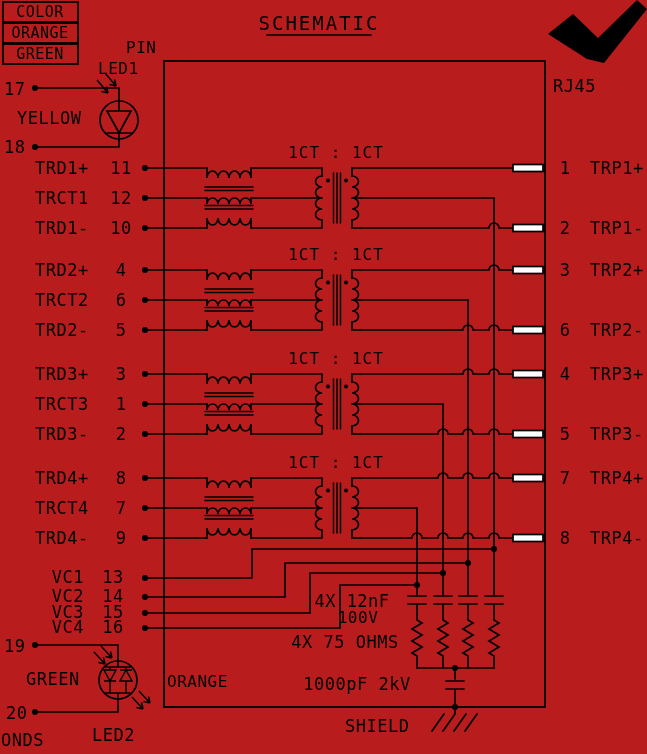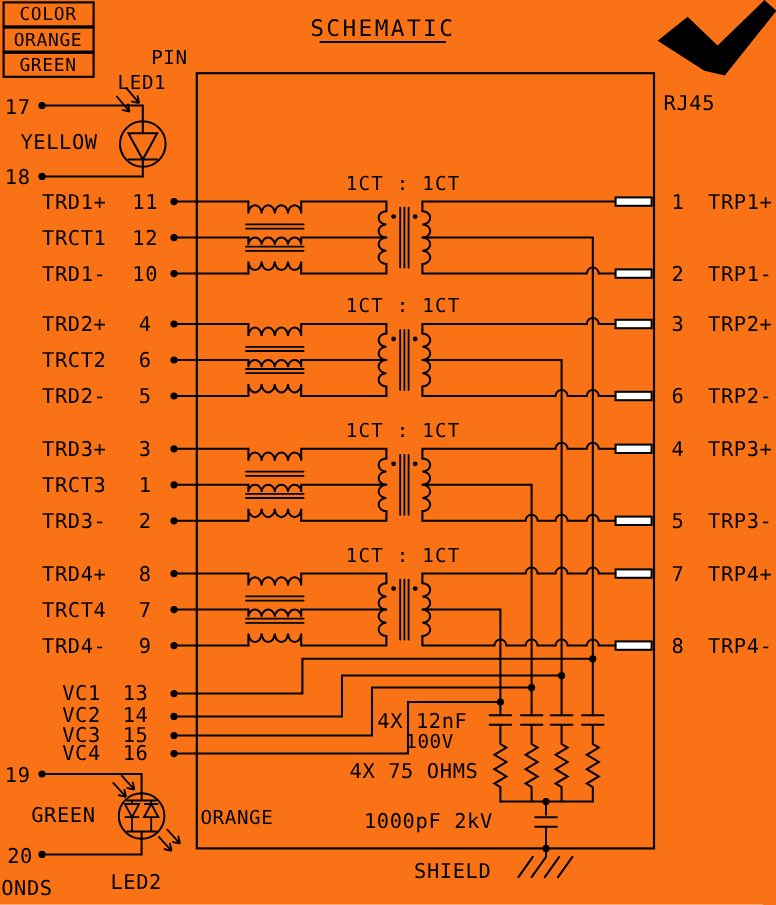--- a/index.html
+++ b/index.html
@@ -1,16 +1,16 @@
 <!DOCTYPE html>
 <html><head>
 <meta charset="utf-8">
 <style>
   html,body{margin:0;padding:0;background:#ffffff;}
-  #stage{position:relative;width:647px;height:754px;background:#f97316;overflow:hidden;}
+  #stage{position:relative;width:647px;height:754px;background:#b91c1c;overflow:hidden;}
   svg{position:absolute;left:0;top:0;}
   .w{fill:none;stroke:#000000;stroke-width:1.7;stroke-linecap:round;}
   .thin{fill:none;stroke:#000000;stroke-width:1.5;}
   .dot{fill:#000000;stroke:none;}
   .stub{fill:#ffffff;stroke:#000000;stroke-width:1.7;}
   .box{fill:none;stroke:#000000;stroke-width:1.8;}
   .t{font-family:"DejaVu Sans Mono","Liberation Mono",monospace;font-size:17px;fill:#000000;letter-spacing:0.5px;}
   .t-title{font-size:19px;letter-spacing:2px;}
   .t-ratio{font-size:16px;letter-spacing:1px;}
   .t-small{font-size:15px;}

